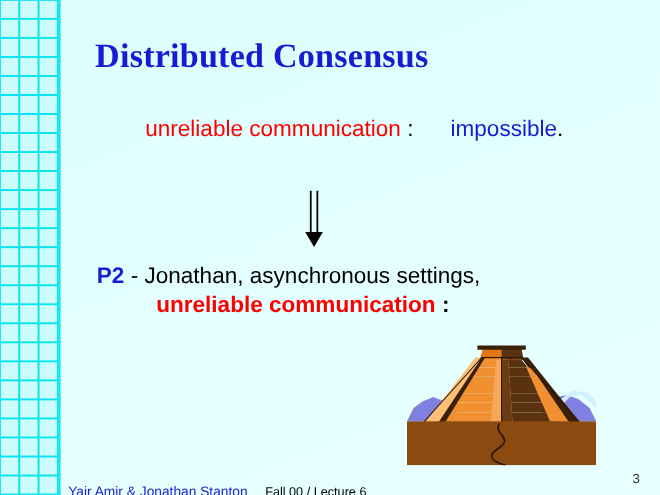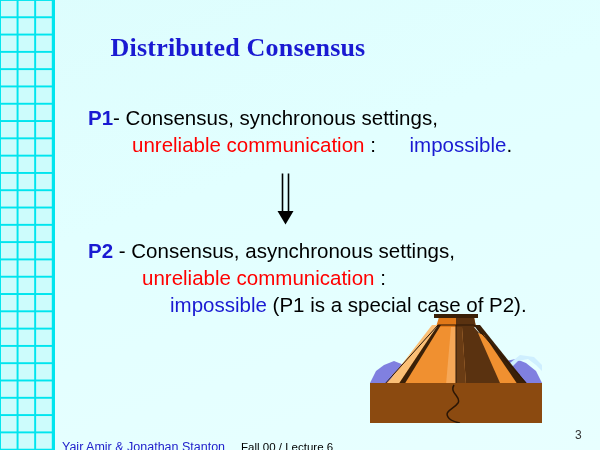--- a/index.html
+++ b/index.html
@@ -38,21 +38,21 @@
   }
 
   
   #title {
     position: absolute;
     left: 0;
     top: 33px;
     width: 476px;
     text-align: center;
     font-family: "Liberation Serif", "DejaVu Serif", serif;
-    font-size: 26px;
+    font-size: 31px;
     font-weight: bold;
     color: #1a1ad2;
     letter-spacing: 0.2px;
     white-space: nowrap;
   }
 
   
   .para {
     position: absolute;
     font-family: "Liberation Sans", sans-serif;
@@ -63,21 +63,21 @@
   }
   .line { white-space: nowrap; }
   .tag {
     font-weight: bold;
     color: #1a1ad2;
   }
   .red   { color: #ff0000; margin-top: 28px; }
   .blue  { color: #1a1ad2; margin-left: 28px; }
   .black { color: #000000; }
   .indent1 { padding-left: 44px; }
-  .indent2 { padding-left: 54px; }
+  .indent2 { padding-left: 54px; font-weight: bold; }
 
   #p1-block { left: 88px; top: 104px; }
   #p2-block { left: 88px; top: 237px; }
 
   
   #arrow {
     position: absolute;
     left: 272px;
     top: 173px;
     width: 28px;
@@ -117,45 +117,39 @@
 </head>
 <body>
 
 <div id="slide">
 
   <div id="grid-band"></div>
 
   <div id="title">Distributed Consensus</div>
 
   <div class="para" id="p1-block">
-    <div class="line">
-      <span class="tag">P1</span><span class="black">- Consensus, synchronous settings,</span>
-    </div>
     <div class="line indent1">
       <span class="red">unreliable communication</span><span class="black"> : </span><span class="blue">impossible</span><span class="black">.</span>
     </div>
   </div>
 
   <div id="arrow">
     <svg width="28" height="52" viewBox="0 0 28 52" xmlns="http://www.w3.org/2000/svg">
       <line x1="10.5" y1="0.5" x2="10.5" y2="40" stroke="#000000" stroke-width="1.6"></line>
       <line x1="16.5" y1="0.5" x2="16.5" y2="40" stroke="#000000" stroke-width="1.6"></line>
       <polygon points="5.5,38 21.5,38 13.5,51.5" fill="#000000"></polygon>
     </svg>
   </div>
 
   <div class="para" id="p2-block">
     <div class="line">
-      <span class="tag">P2</span><span class="black"> - Consensus, asynchronous settings,</span>
+      <span class="tag">P2</span><span class="black"> - Jonathan, asynchronous settings,</span>
     </div>
     <div class="line indent2">
       <span class="red">unreliable communication</span><span class="black"> :</span>
-    </div>
-    <div class="line indent2">
-      <span class="blue">impossible</span><span class="black">  (P1 is a special case of P2).</span>
     </div>
   </div>
 
   <div id="pyramid">
     <svg width="172" height="110" viewBox="0 0 172 110" xmlns="http://www.w3.org/2000/svg">
 
       <g>
         <path d="M0,70 L6,58 L14,52 L24,48 L34,52 L44,60 L52,70 Z" fill="#8080e0"></path>
         <path d="M118,70 L126,56 L136,48 L146,46 L156,50 L166,58 L172,70 L172,70 Z" fill="#8080e0"></path>
         <path d="M140,56 L148,48 L158,46 L166,52 L172,58 L172,52 L164,44 L150,42 L140,50 Z" fill="#cfefff"></path>

